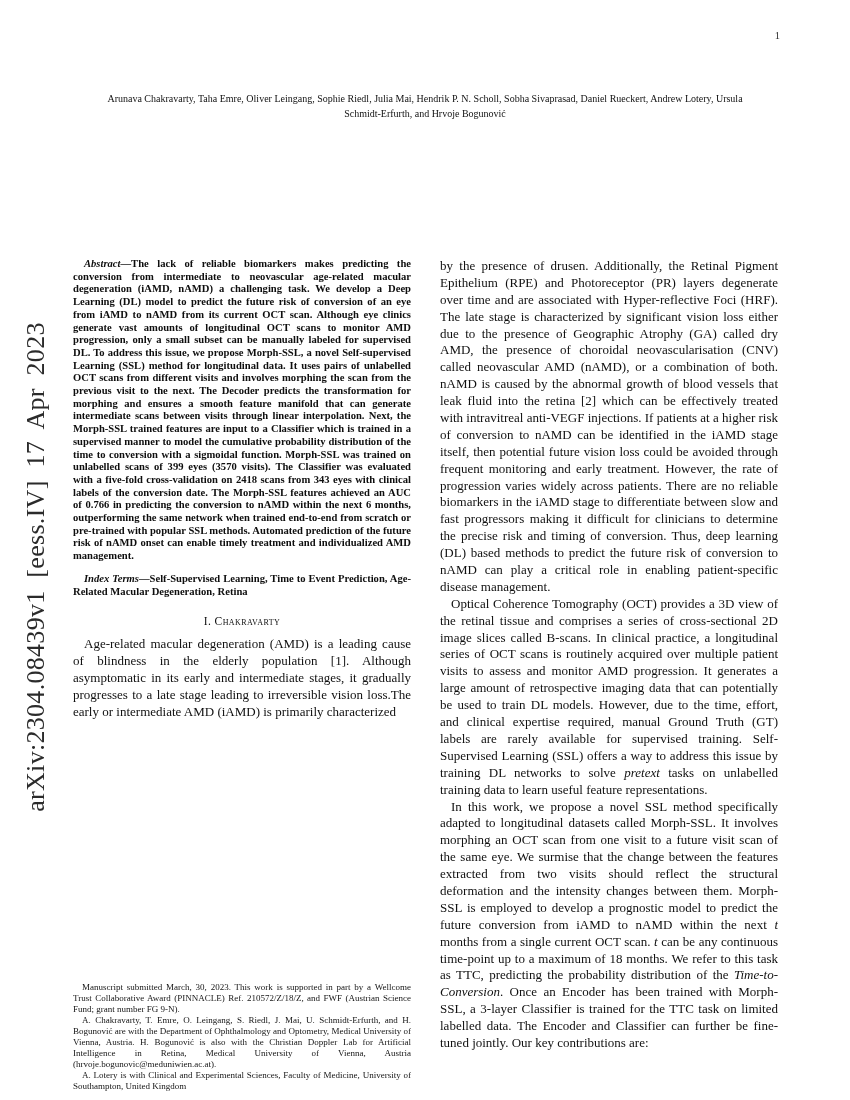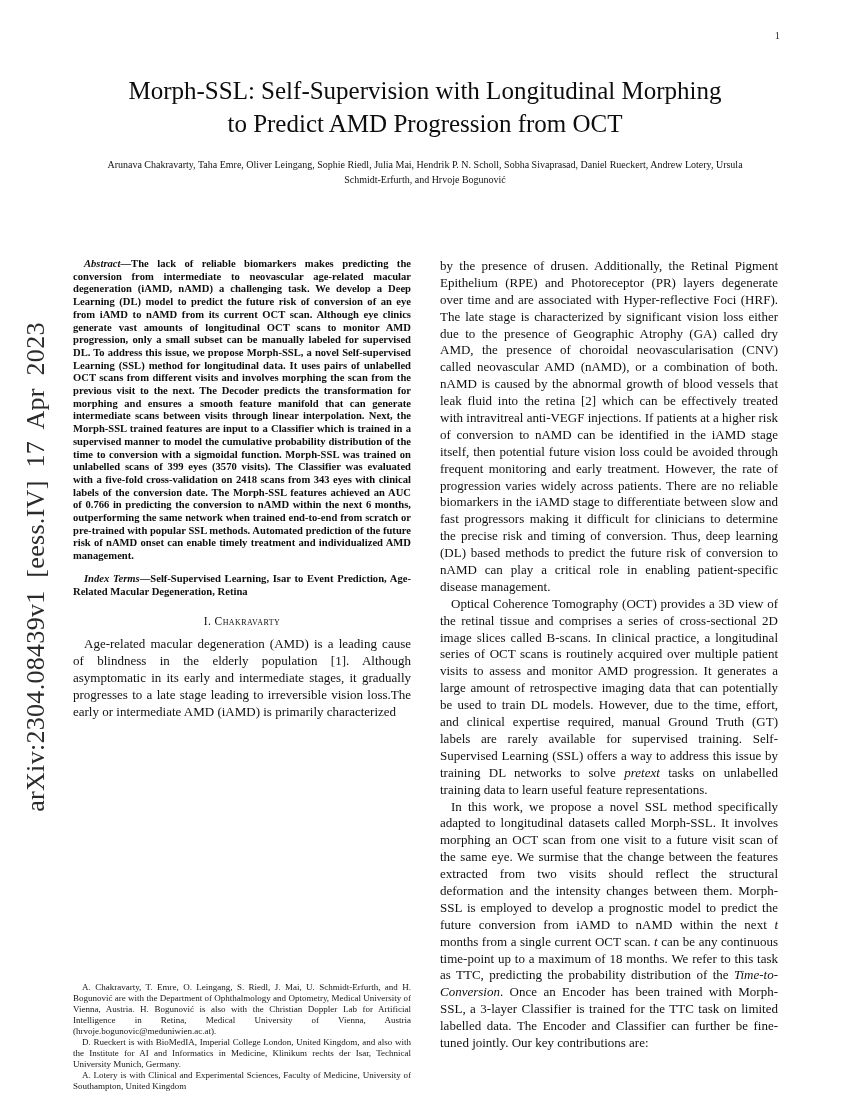--- a/index.html
+++ b/index.html
@@ -73,35 +73,34 @@
 
 <div class="page">
 
   <div class="page-number">1</div>
 
   <div class="arxiv-rail">
     <div class="arxiv-text">arXiv:2304.08439v1 [eess.IV] 17 Apr 2023</div>
   </div>
 
   <header class="head">
-    <h1 class="title">Morph-SSL: Self-Supervision with Longitudinal Morphing to Predict AMD Progression from OCT</h1>
     <div class="authors">Arunava Chakravarty, Taha Emre, Oliver Leingang, Sophie Riedl, Julia Mai, Hendrik P. N. Scholl, Sobha Sivaprasad, Daniel Rueckert, Andrew Lotery, Ursula Schmidt-Erfurth, and Hrvoje Bogunović</div>
   </header>
 
   <div class="columns">
 
     <section class="col col-left">
       <p class="abstract"><i>Abstract</i><span>—The lack of reliable biomarkers makes predicting the conversion from intermediate to neovascular age-related macular degeneration (iAMD, nAMD) a challenging task. We develop a Deep Learning (DL) model to predict the future risk of conversion of an eye from iAMD to nAMD from its current OCT scan. Although eye clinics generate vast amounts of longitudinal OCT scans to monitor AMD progression, only a small subset can be manually labeled for supervised DL. To address this issue, we propose Morph-SSL, a novel Self-supervised Learning (SSL) method for longitudinal data. It uses pairs of unlabelled OCT scans from different visits and involves morphing the scan from the previous visit to the next. The Decoder predicts the transformation for morphing and ensures a smooth feature manifold that can generate intermediate scans between visits through linear interpolation. Next, the Morph-SSL trained features are input to a Classifier which is trained in a supervised manner to model the cumulative probability distribution of the time to conversion with a sigmoidal function. Morph-SSL was trained on unlabelled scans of 399 eyes (3570 visits). The Classifier was evaluated with a five-fold cross-validation on 2418 scans from 343 eyes with clinical labels of the conversion date. The Morph-SSL features achieved an AUC of 0.766 in predicting the conversion to nAMD within the next 6 months, outperforming the same network when trained end-to-end from scratch or pre-trained with popular SSL methods. Automated prediction of the future risk of nAMD onset can enable timely treatment and individualized AMD management.</span></p>
-      <p class="index-terms"><i>Index Terms</i><span>—Self-Supervised Learning, Isar to Event Prediction, Age-Related Macular Degeneration, Retina</span></p>
+      <p class="index-terms"><i>Index Terms</i><span>—Self-Supervised Learning, Time to Event Prediction, Age-Related Macular Degeneration, Retina</span></p>
       <h2 class="section-heading">I. Chakravarty</h2>
       <p class="body indent">Age-related macular degeneration (AMD) is a leading cause of blindness in the elderly population [1]. Although asymptomatic in its early and intermediate stages, it gradually progresses to a late stage leading to irreversible vision loss.The early or intermediate AMD (iAMD) is primarily characterized</p>
 
       <div class="footnotes">
+        <p class="footnote">Manuscript submitted March, 30, 2023. This work is supported in part by a Wellcome Trust Collaborative Award (PINNACLE) Ref. 210572/Z/18/Z, and FWF (Austrian Science Fund; grant number FG 9-N).</p>
         <p class="footnote">A. Chakravarty, T. Emre, O. Leingang, S. Riedl, J. Mai, U. Schmidt-Erfurth, and H. Bogunović are with the Department of Ophthalmology and Optometry, Medical University of Vienna, Austria. H. Bogunović is also with the Christian Doppler Lab for Artificial Intelligence in Retina, Medical University of Vienna, Austria (hrvoje.bogunovic@meduniwien.ac.at).</p>
-        <p class="footnote">D. Rueckert is with BioMedIA, Imperial College London, United Kingdom, and also with the Institute for AI and Informatics in Medicine, Klinikum rechts der Isar, Technical University Munich, Germany.</p>
         <p class="footnote">A. Lotery is with Clinical and Experimental Sciences, Faculty of Medicine, University of Southampton, United Kingdom</p>
       </div>
     </section>
 
     <section class="col col-right">
       <p class="body">by the presence of drusen. Additionally, the Retinal Pigment Epithelium (RPE) and Photoreceptor (PR) layers degenerate over time and are associated with Hyper-reflective Foci (HRF). The late stage is characterized by significant vision loss either due to the presence of Geographic Atrophy (GA) called dry AMD, the presence of choroidal neovascularisation (CNV) called neovascular AMD (nAMD), or a combination of both. nAMD is caused by the abnormal growth of blood vessels that leak fluid into the retina [2] which can be effectively treated with intravitreal anti-VEGF injections. If patients at a higher risk of conversion to nAMD can be identified in the iAMD stage itself, then potential future vision loss could be avoided through frequent monitoring and early treatment. However, the rate of progression varies widely across patients. There are no reliable biomarkers in the iAMD stage to differentiate between slow and fast progressors making it difficult for clinicians to determine the precise risk and timing of conversion. Thus, deep learning (DL) based methods to predict the future risk of conversion to nAMD can play a critical role in enabling patient-specific disease management.</p>
       <p class="body indent"><span>Optical Coherence Tomography (OCT) provides a 3D view of the retinal tissue and comprises a series of cross-sectional 2D image slices called B-scans. In clinical practice, a longitudinal series of OCT scans is routinely acquired over multiple patient visits to assess and monitor AMD progression. It generates a large amount of retrospective imaging data that can potentially be used to train DL models. However, due to the time, effort, and clinical expertise required, manual Ground Truth (GT) labels are rarely available for supervised training. Self-Supervised Learning (SSL) offers a way to address this issue by training DL networks to solve </span><i>pretext</i><span> tasks on unlabelled training data to learn useful feature representations.</span></p>
       <p class="body indent"><span>In this work, we propose a novel SSL method specifically adapted to longitudinal datasets called Morph-SSL. It involves morphing an OCT scan from one visit to a future visit scan of the same eye. We surmise that the change between the features extracted from two visits should reflect the structural deformation and the intensity changes between them. Morph-SSL is employed to develop a prognostic model to predict the future conversion from iAMD to nAMD within the next </span><i>t</i><span> months from a single current OCT scan. </span><i>t</i><span> can be any continuous time-point up to a maximum of 18 months. We refer to this task as TTC, predicting the probability distribution of the </span><i>Time-to-Conversion</i><span>. Once an Encoder has been trained with Morph-SSL, a 3-layer Classifier is trained for the TTC task on limited labelled data. The Encoder and Classifier can further be fine-tuned jointly. Our key contributions are:</span></p>
     </section>
 

